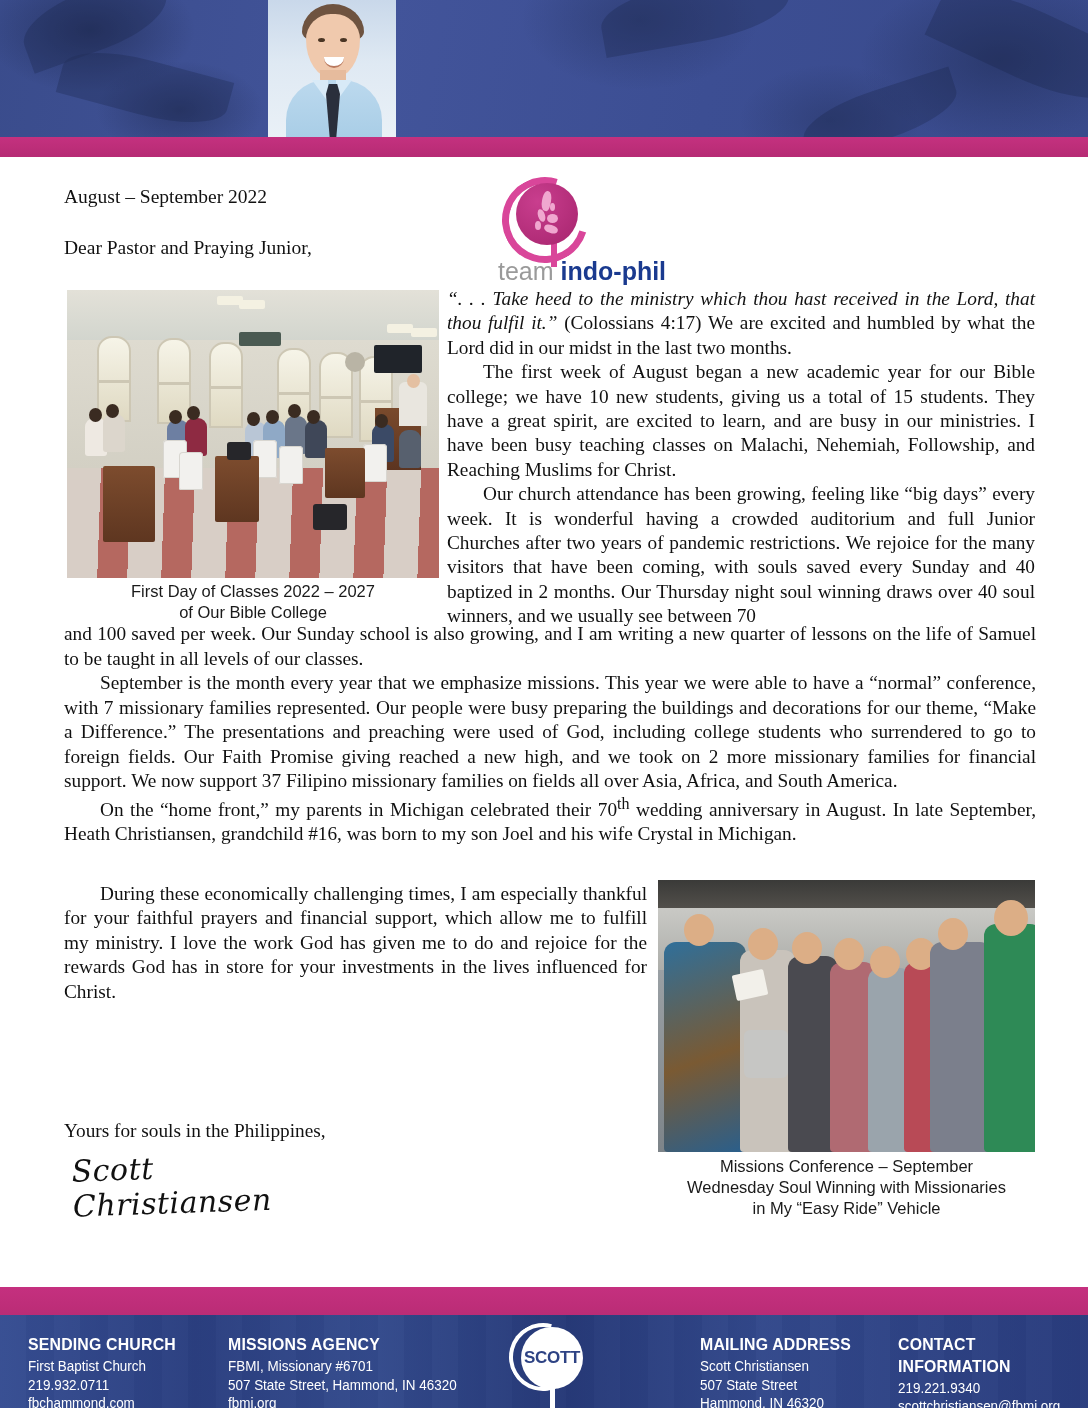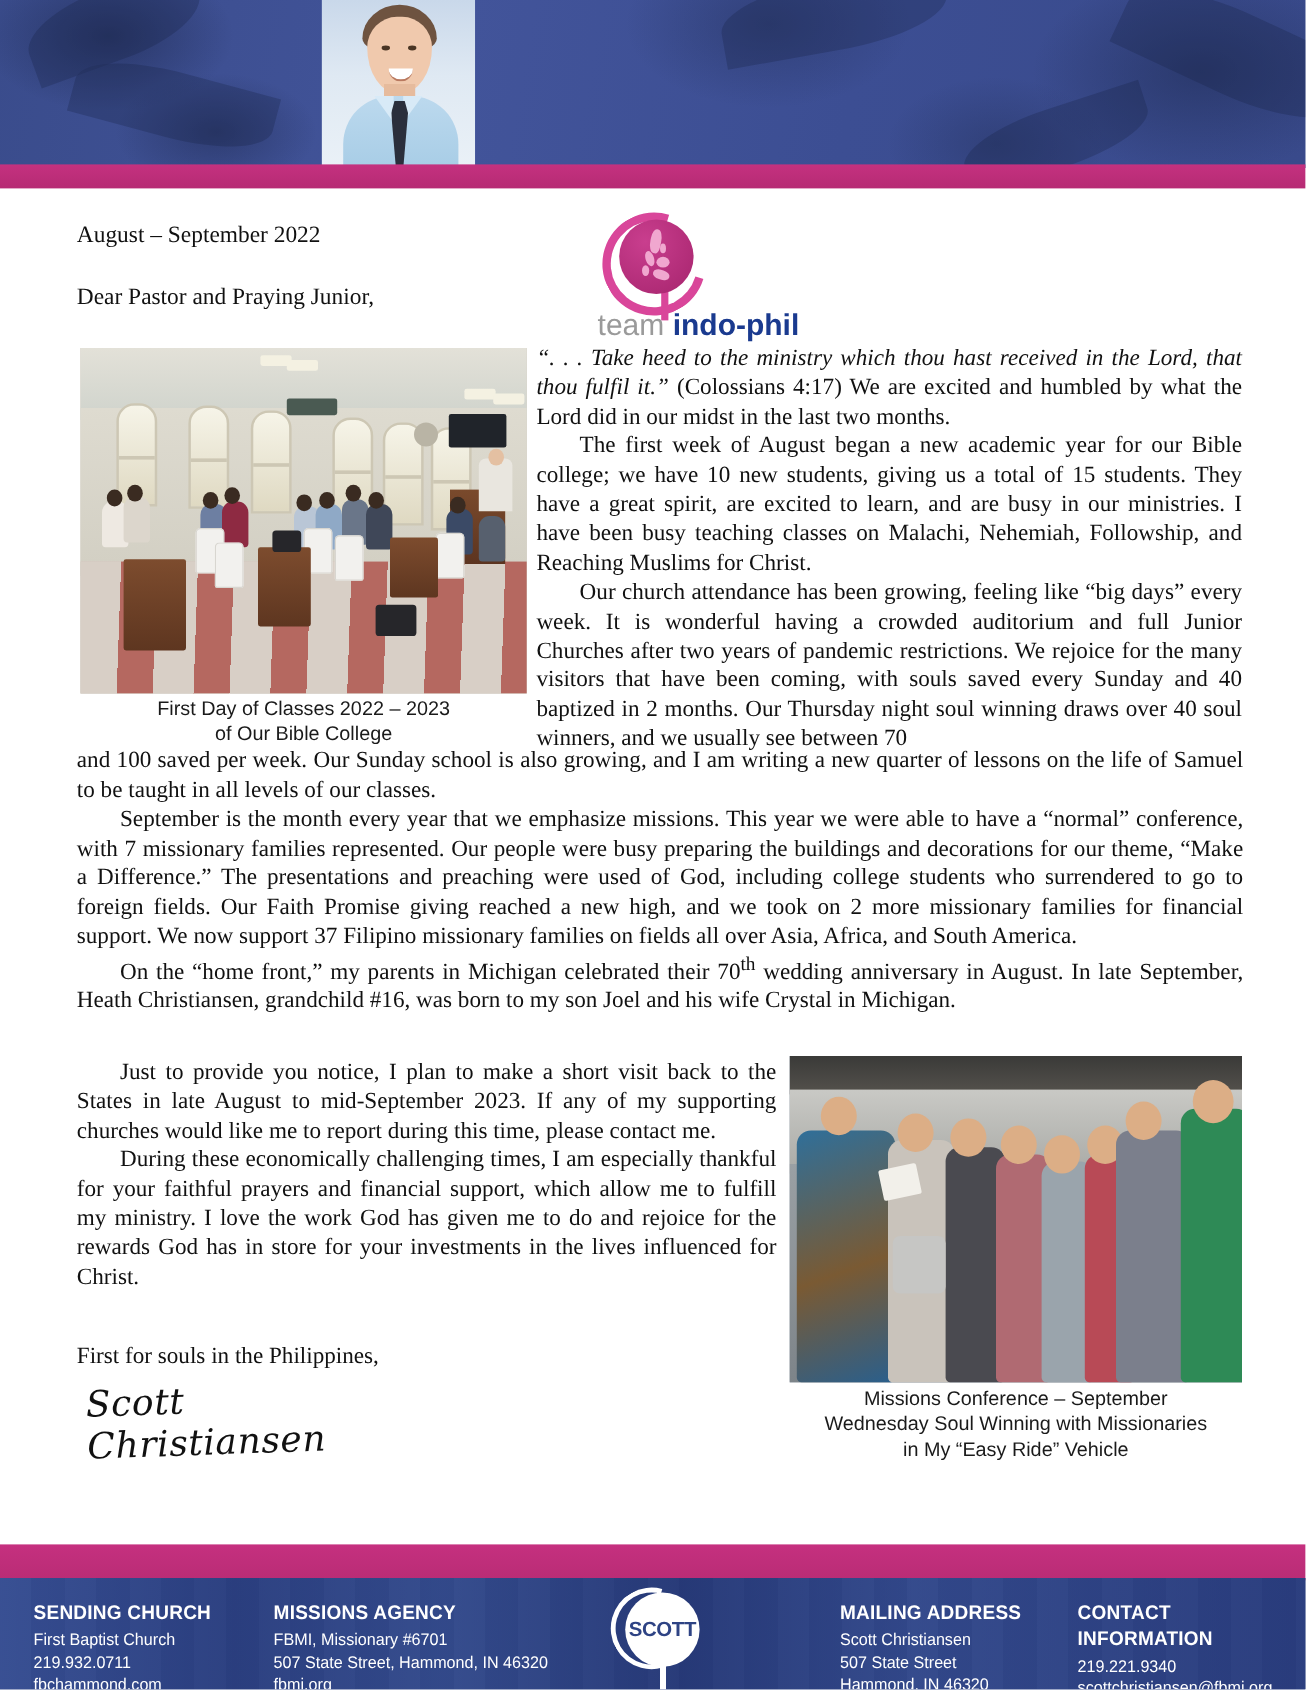--- a/index.html
+++ b/index.html
@@ -594,42 +594,41 @@
     <div class="cl-chair" style="left:296px;top:154px;"></div>
     <div class="cl-chair" style="left:112px;top:162px;"></div>
 
     <div class="cl-desk" style="left:36px;top:176px;width:52px;height:76px;"></div>
     <div class="cl-desk" style="left:148px;top:166px;width:44px;height:66px;"></div>
     <div class="cl-desk" style="left:258px;top:158px;width:40px;height:50px;"></div>
     <div class="cl-bag" style="left:246px;top:214px;width:34px;height:26px;"></div>
     <div class="cl-bag" style="left:160px;top:152px;width:24px;height:18px;"></div>
   </div>
   <div class="caption caption-class">
-    <span>First Day of Classes 2022 – 2023</span><br>
+    <span>First Day of Classes 2022 – 2027</span><br>
     <span>of Our Bible College</span>
   </div>
 
   <div class="col-right">
     <p><span class="qt">“. . . Take heed to the ministry which thou hast received in the Lord, that thou fulfil it.”</span><span> (Colossians 4:17) We are excited and humbled by what the Lord did in our midst in the last two months.</span></p>
     <p class="indent">The first week of August began a new academic year for our Bible college; we have 10 new students, giving us a total of 15 students. They have a great spirit, are excited to learn, and are busy in our ministries. I have been busy teaching classes on Malachi, Nehemiah, Followship, and Reaching Muslims for Christ.</p>
     <p class="indent">Our church attendance has been growing, feeling like “big days” every week. It is wonderful having a crowded auditorium and full Junior Churches after two years of pandemic restrictions. We rejoice for the many visitors that have been coming, with souls saved every Sunday and 40 baptized in 2 months. Our Thursday night soul winning draws over 40 soul winners, and we usually see between 70</p>
   </div>
 
   <div class="full blk1">
     <p>and 100 saved per week. Our Sunday school is also growing, and I am writing a new quarter of lessons on the life of Samuel to be taught in all levels of our classes.</p>
     <p class="indent">September is the month every year that we emphasize missions. This year we were able to have a “normal” conference, with 7 missionary families represented. Our people were busy preparing the buildings and decorations for our theme, “Make a Difference.” The presentations and preaching were used of God, including college students who surrendered to go to foreign fields. Our Faith Promise giving reached a new high, and we took on 2 more missionary families for financial support. We now support 37 Filipino missionary families on fields all over Asia, Africa, and South America.</p>
     <p class="indent"><span>On the “home front,” my parents in Michigan celebrated their 70</span><sup>th</sup><span> wedding anniversary in August. In late September, Heath Christiansen, grandchild #16, was born to my son Joel and his wife Crystal in Michigan.</span></p>
   </div>
 
   <div class="col-left-low">
-    <p class="indent">Just to provide you notice, I plan to make a short visit back to the States in late August to mid-September 2023. If any of my supporting churches would like me to report during this time, please contact me.</p>
     <p class="indent">During these economically challenging times, I am especially thankful for your faithful prayers and financial support, which allow me to fulfill my ministry. I love the work God has given me to do and rejoice for the rewards God has in store for your investments in the lives influenced for Christ.</p>
   </div>
 
-  <div class="closing">First for souls in the Philippines,</div>
+  <div class="closing">Yours for souls in the Philippines,</div>
   <div class="signature">Scott Christiansen</div>
 
   <div class="photo-jeep">
     <div class="jp-roof"></div>
     <div class="jp-inner"></div>
     <div class="jp-body"></div>
 
     <div class="jp-p" style="left:6px;top:62px;width:82px;height:210px;background:linear-gradient(160deg,#2f6f9a,#7a5a33 55%,#2a5f8c);"></div>
     <div class="jp-h" style="left:26px;top:34px;"></div>
 

